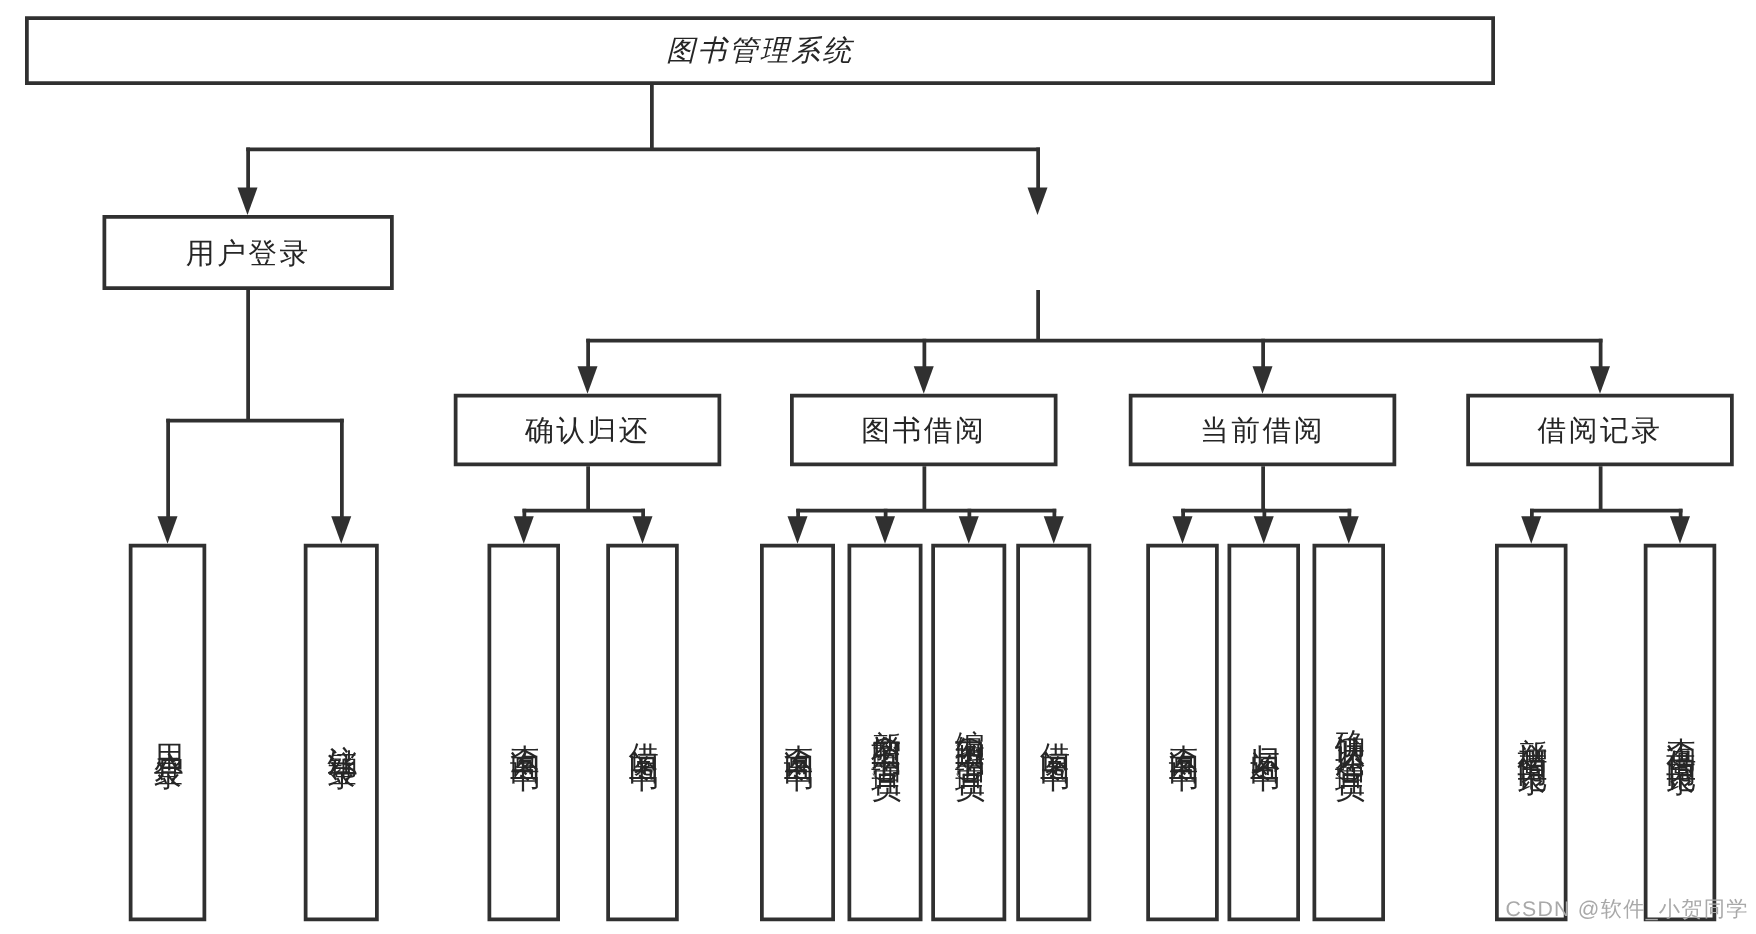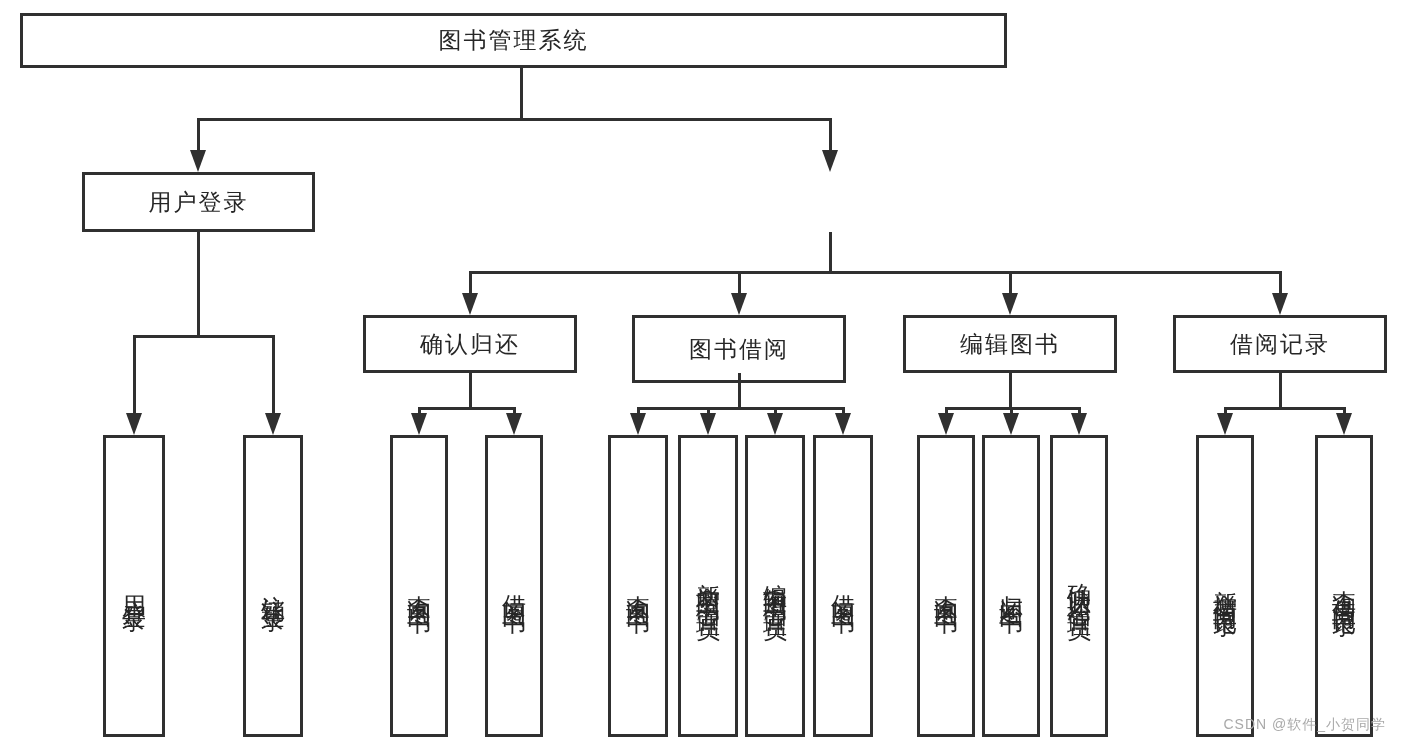--- a/index.html
+++ b/index.html
@@ -56,42 +56,42 @@
   .arrow {
     position: absolute;
     width: 0; height: 0;
     border-left: 8px solid transparent;
     border-right: 8px solid transparent;
     border-top: 22px solid var(--line);
   }
   .watermark {
     position: absolute;
     top: 716px;
-    right: 19px;
-    font-size: 14px;
+    right: 6px;
+    font-size: 17px;
     letter-spacing: 1px;
     color: var(--watermark);
     white-space: nowrap;
   }
 </style>
 </head>
 <body>
 
 <div class="canvas">
 
-  <div class="hbox" style="left:20px; top:13px; width:987px; height:55px;">图书管理系统</div>
+  <div class="hbox" style="left:20px; top:13px; width:1176px; height:55px;font-style:italic;">图书管理系统</div>
 
   <div class="hbox" style="left:82px; top:172px; width:233px; height:60px;">用户登录</div>
 
 
   <div class="hbox" style="left:363px; top:315px; width:214px; height:58px;">确认归还</div>
 
-  <div class="hbox" style="left:632px; top:315px; width:214px; height:68px;">图书借阅</div>
+  <div class="hbox" style="left:632px; top:315px; width:214px; height:58px;">图书借阅</div>
 
-  <div class="hbox" style="left:903px; top:315px; width:214px; height:58px;">编辑图书</div>
+  <div class="hbox" style="left:903px; top:315px; width:214px; height:58px;">当前借阅</div>
 
   <div class="hbox" style="left:1173px; top:315px; width:214px; height:58px;">借阅记录</div>
 
   <div class="vbox" style="left:103px; width:62px;">
     <span>用户登录</span>
   </div>
   <div class="vbox" style="left:243px; width:60px;">
     <span>注销登录</span>
   </div>
 

